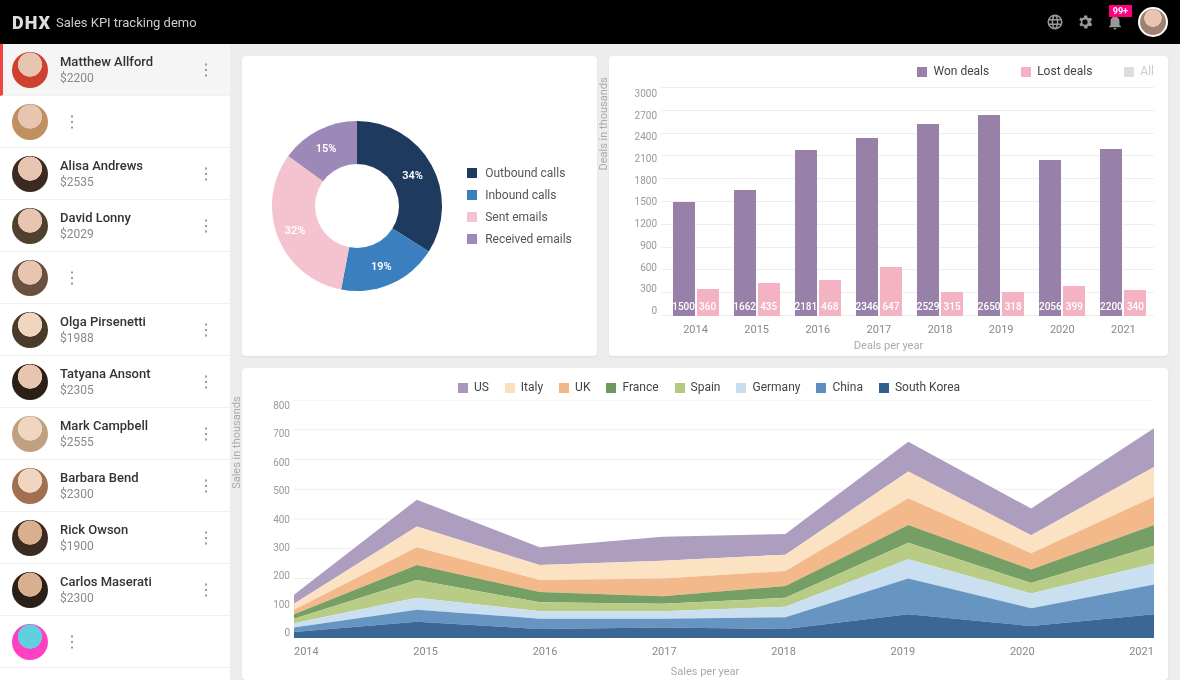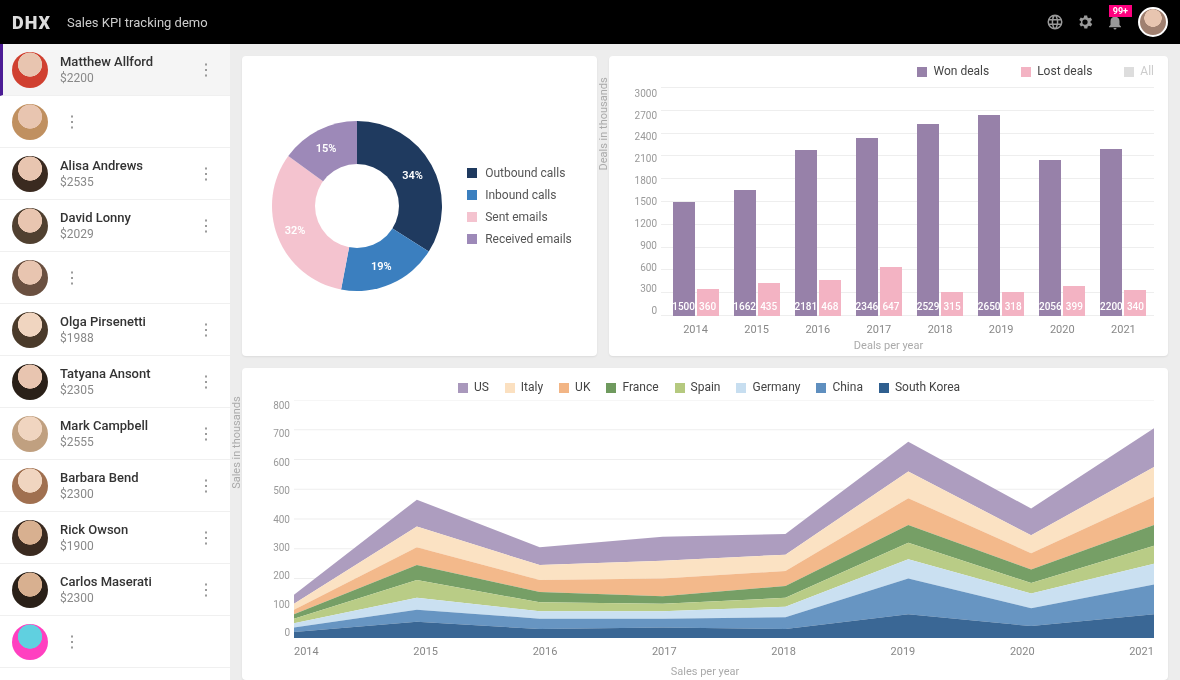--- a/index.html
+++ b/index.html
@@ -1,29 +1,29 @@
 <!DOCTYPE html>
 <html><head>
 <meta charset="utf-8">
 <style>
 * { box-sizing: border-box; margin: 0; padding: 0; }
 body { font-family: -apple-system, BlinkMacSystemFont, "Segoe UI", Roboto, sans-serif; background: #ededed; width: 1180px; height: 680px; overflow: hidden; }
 .header { height: 44px; background: #000; display: flex; align-items: center; padding: 0 12px; color: #fff; }
-.logo { font-weight: 900; font-size: 18px; letter-spacing: 1px; margin-right: 16px; color: #ddd; }
+.logo { font-weight: 900; font-size: 18px; letter-spacing: 1px; margin-right: 5px; color: #ddd; }
 .app-title { font-size: 13px; color: #ccc; }
 .header-spacer { flex: 1; }
 .header-icon { width: 30px; height: 30px; display: flex; align-items: center; justify-content: center; color: #bbb; font-size: 18px; cursor: pointer; position: relative; }
 .header-icon svg { width: 18px; height: 18px; fill: #999; }
 .badge { position: absolute; top: -2px; right: -2px; background: #ff007f; color: #fff; border-radius: 0; font-size: 9px; padding: 1px 4px; font-weight: 700; }
 .avatar-header { width: 30px; height: 30px; border-radius: 50%; margin-left: 8px; background: radial-gradient(circle at 50% 35%, #e8c5b0 40%, #a08070 42%); border: 2px solid #fff; }
 
 .layout { display: flex; height: calc(680px - 44px); }
 .sidebar { width: 230px; background: #fff; overflow-y: auto; }
 .sidebar-item { display: flex; align-items: center; padding: 8px 12px; cursor: pointer; position: relative; border-bottom: 1px solid #f0f0f0; height: 52px; }
-.sidebar-item.active { background: #f5f5f5; border-left: 3px solid #4c1d95; padding-left: 9px; }
+.sidebar-item.active { background: #f5f5f5; border-left: 3px solid #ef4444; padding-left: 9px; }
 .avatar { width: 36px; height: 36px; border-radius: 50%; margin-right: 12px; flex-shrink: 0; }
 .info { flex: 1; min-width: 0; }
 .name { font-size: 13px; color: #333; font-weight: 500; }
 .amount { font-size: 12px; color: #888; margin-top: 2px; }
 .menu-dots { color: #888; font-size: 16px; padding: 0 4px; cursor: pointer; }
 
 .main { flex: 1; padding: 12px; overflow: hidden; }
 .top-row { display: flex; gap: 12px; margin-bottom: 12px; }
 .card { background: #fff; border-radius: 4px; box-shadow: 0 1px 2px rgba(0,0,0,0.08); }
 .donut-card { width: 355px; height: 300px; display:flex; align-items:center; justify-content:center; gap: 20px; padding: 20px; }

